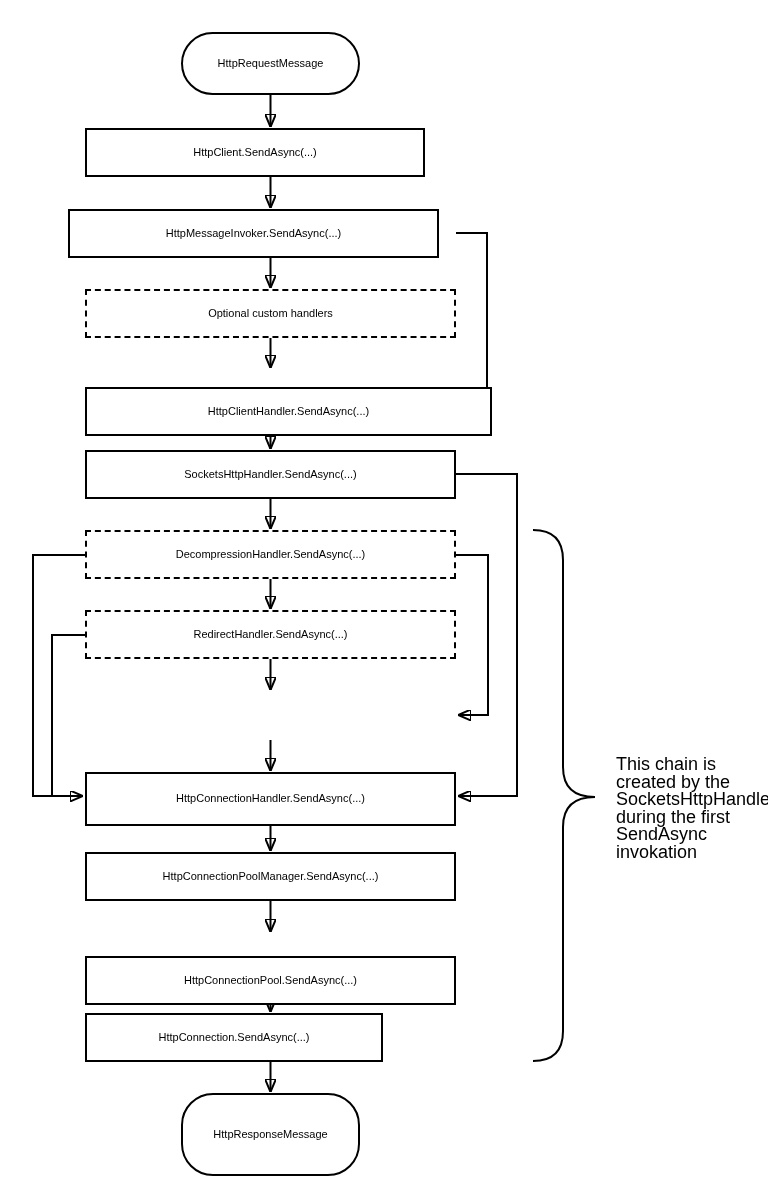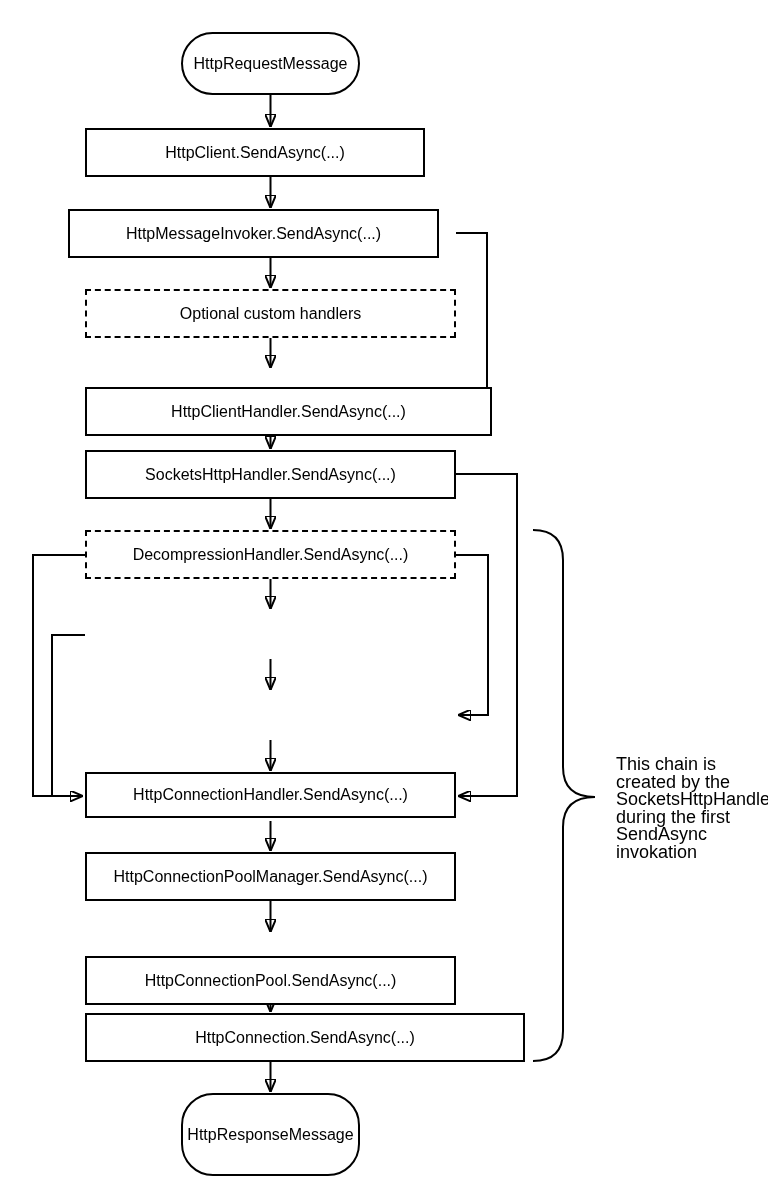--- a/index.html
+++ b/index.html
@@ -11,21 +11,21 @@
     overflow:hidden;
   }
   .connectors { position:absolute; left:0; top:0; width:768px; height:1191px; }
   .connectors path, .connectors line { stroke:#000000; stroke-width:2; fill:none; }
   .node {
     position:absolute;
     box-sizing:border-box;
     display:flex; align-items:center; justify-content:center;
     border:2px solid #000000;
     background:#ffffff;
-    font-size:16px; line-height:1.2;
+    font-size:11px; line-height:1.2;
     color:#000000;
     text-align:center;
     padding:0 8px;
   }
   .node.dashed { border-style:dashed; }
   .node.stadium { border-radius:32px; }
   .annotation {
     position:absolute;
     left:616px; top:756px;
     width:150px;
@@ -77,29 +77,30 @@
   <div class="node" style="left:68px; top:209px; width:371px; height:49px;">HttpMessageInvoker.SendAsync(...)</div>
 
   <div class="node dashed" style="left:85px; top:289px; width:371px; height:49px;">Optional custom handlers</div>
 
   <div class="node" style="left:85px; top:387px; width:407px; height:49px;">HttpClientHandler.SendAsync(...)</div>
 
   <div class="node" style="left:85px; top:450px; width:371px; height:49px;">SocketsHttpHandler.SendAsync(...)</div>
 
   <div class="node dashed" style="left:85px; top:530px; width:371px; height:49px;">DecompressionHandler.SendAsync(...)</div>
 
+  <div class="node dashed" style="left:85px; top:610px; width:371px; height:49px;">RedirectHandler.SendAsync(...)</div>
 
 
-  <div class="node" style="left:85px; top:772px; width:371px; height:46px;">HttpConnectionHandler.SendAsync(...)</div>
+  <div class="node" style="left:85px; top:772px; width:371px; height:54px;">HttpConnectionHandler.SendAsync(...)</div>
 
   <div class="node" style="left:85px; top:852px; width:371px; height:49px;">HttpConnectionPoolManager.SendAsync(...)</div>
 
   <div class="node" style="left:85px; top:933px; width:371px; height:49px;margin-top:23px;">HttpConnectionPool.SendAsync(...)</div>
 
-  <div class="node" style="left:85px; top:1013px; width:440px; height:49px;">HttpConnection.SendAsync(...)</div>
+  <div class="node" style="left:85px; top:1013px; width:298px; height:49px;">HttpConnection.SendAsync(...)</div>
 
   <div class="node stadium" style="left:181px; top:1093px; width:179px; height:83px;text-align:center;">HttpResponseMessage</div>
 
   <div class="annotation">This chain is
 created by the
 SocketsHttpHandler
 during the first
 SendAsync
 invokation</div>
 

